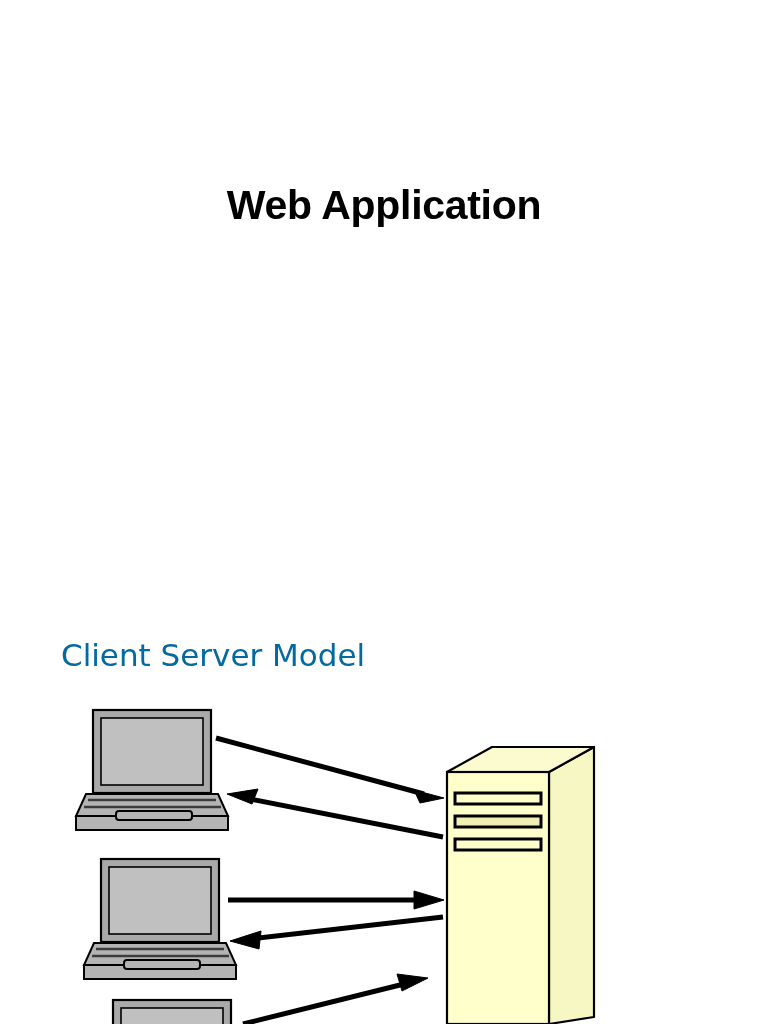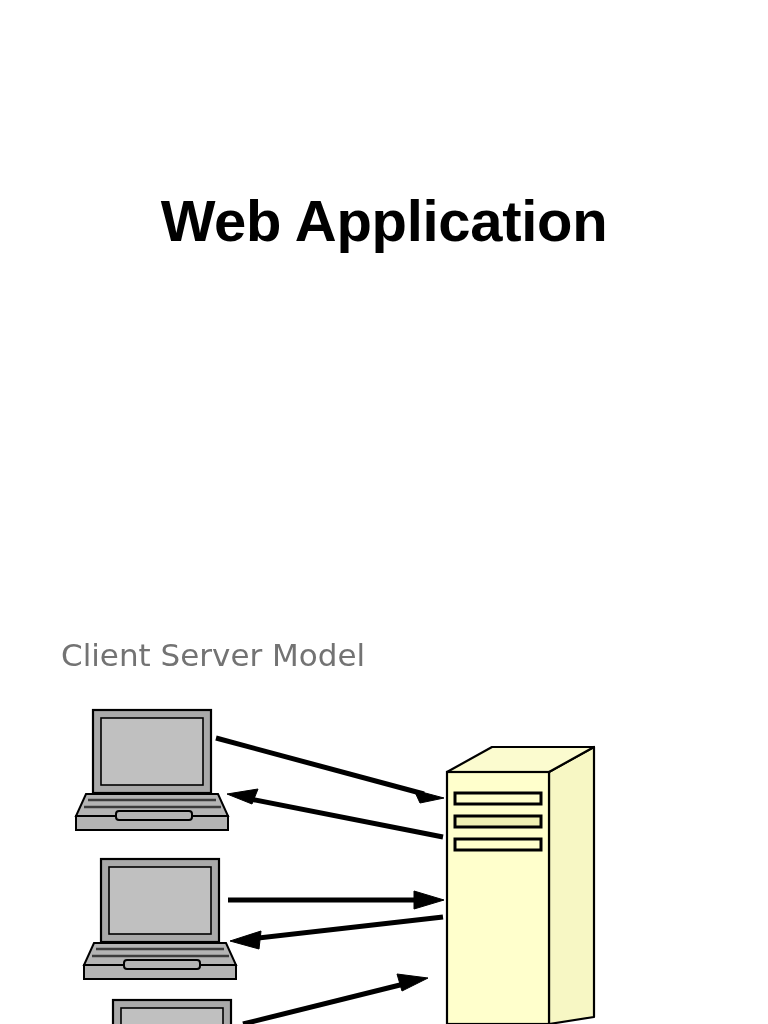--- a/index.html
+++ b/index.html
@@ -27,37 +27,36 @@
     position: absolute;
     left: 96px;
     top: 178px;
     width: 576px;
     text-align: center;
   }
   .title-line {
     display: block;
     font-family: "Liberation Sans", sans-serif;
     font-weight: bold;
-    font-size: 58px;
+    font-size: 41px;
     line-height: 54px;
     color: #000000;
     letter-spacing: -0.3px;
-    margin-top: 16px;
   }
 
   
   .section-heading {
     position: absolute;
     left: 61px;
     top: 636px;
     font-family: "DejaVu Sans", sans-serif;
     font-weight: normal;
     font-size: 31px;
     line-height: 38px;
-    color: #737373;
+    color: #0369a1;
   }
 
   
   .diagram {
     position: absolute;
     left: 0;
     top: 690px;
     width: 768px;
     height: 334px;
   }

